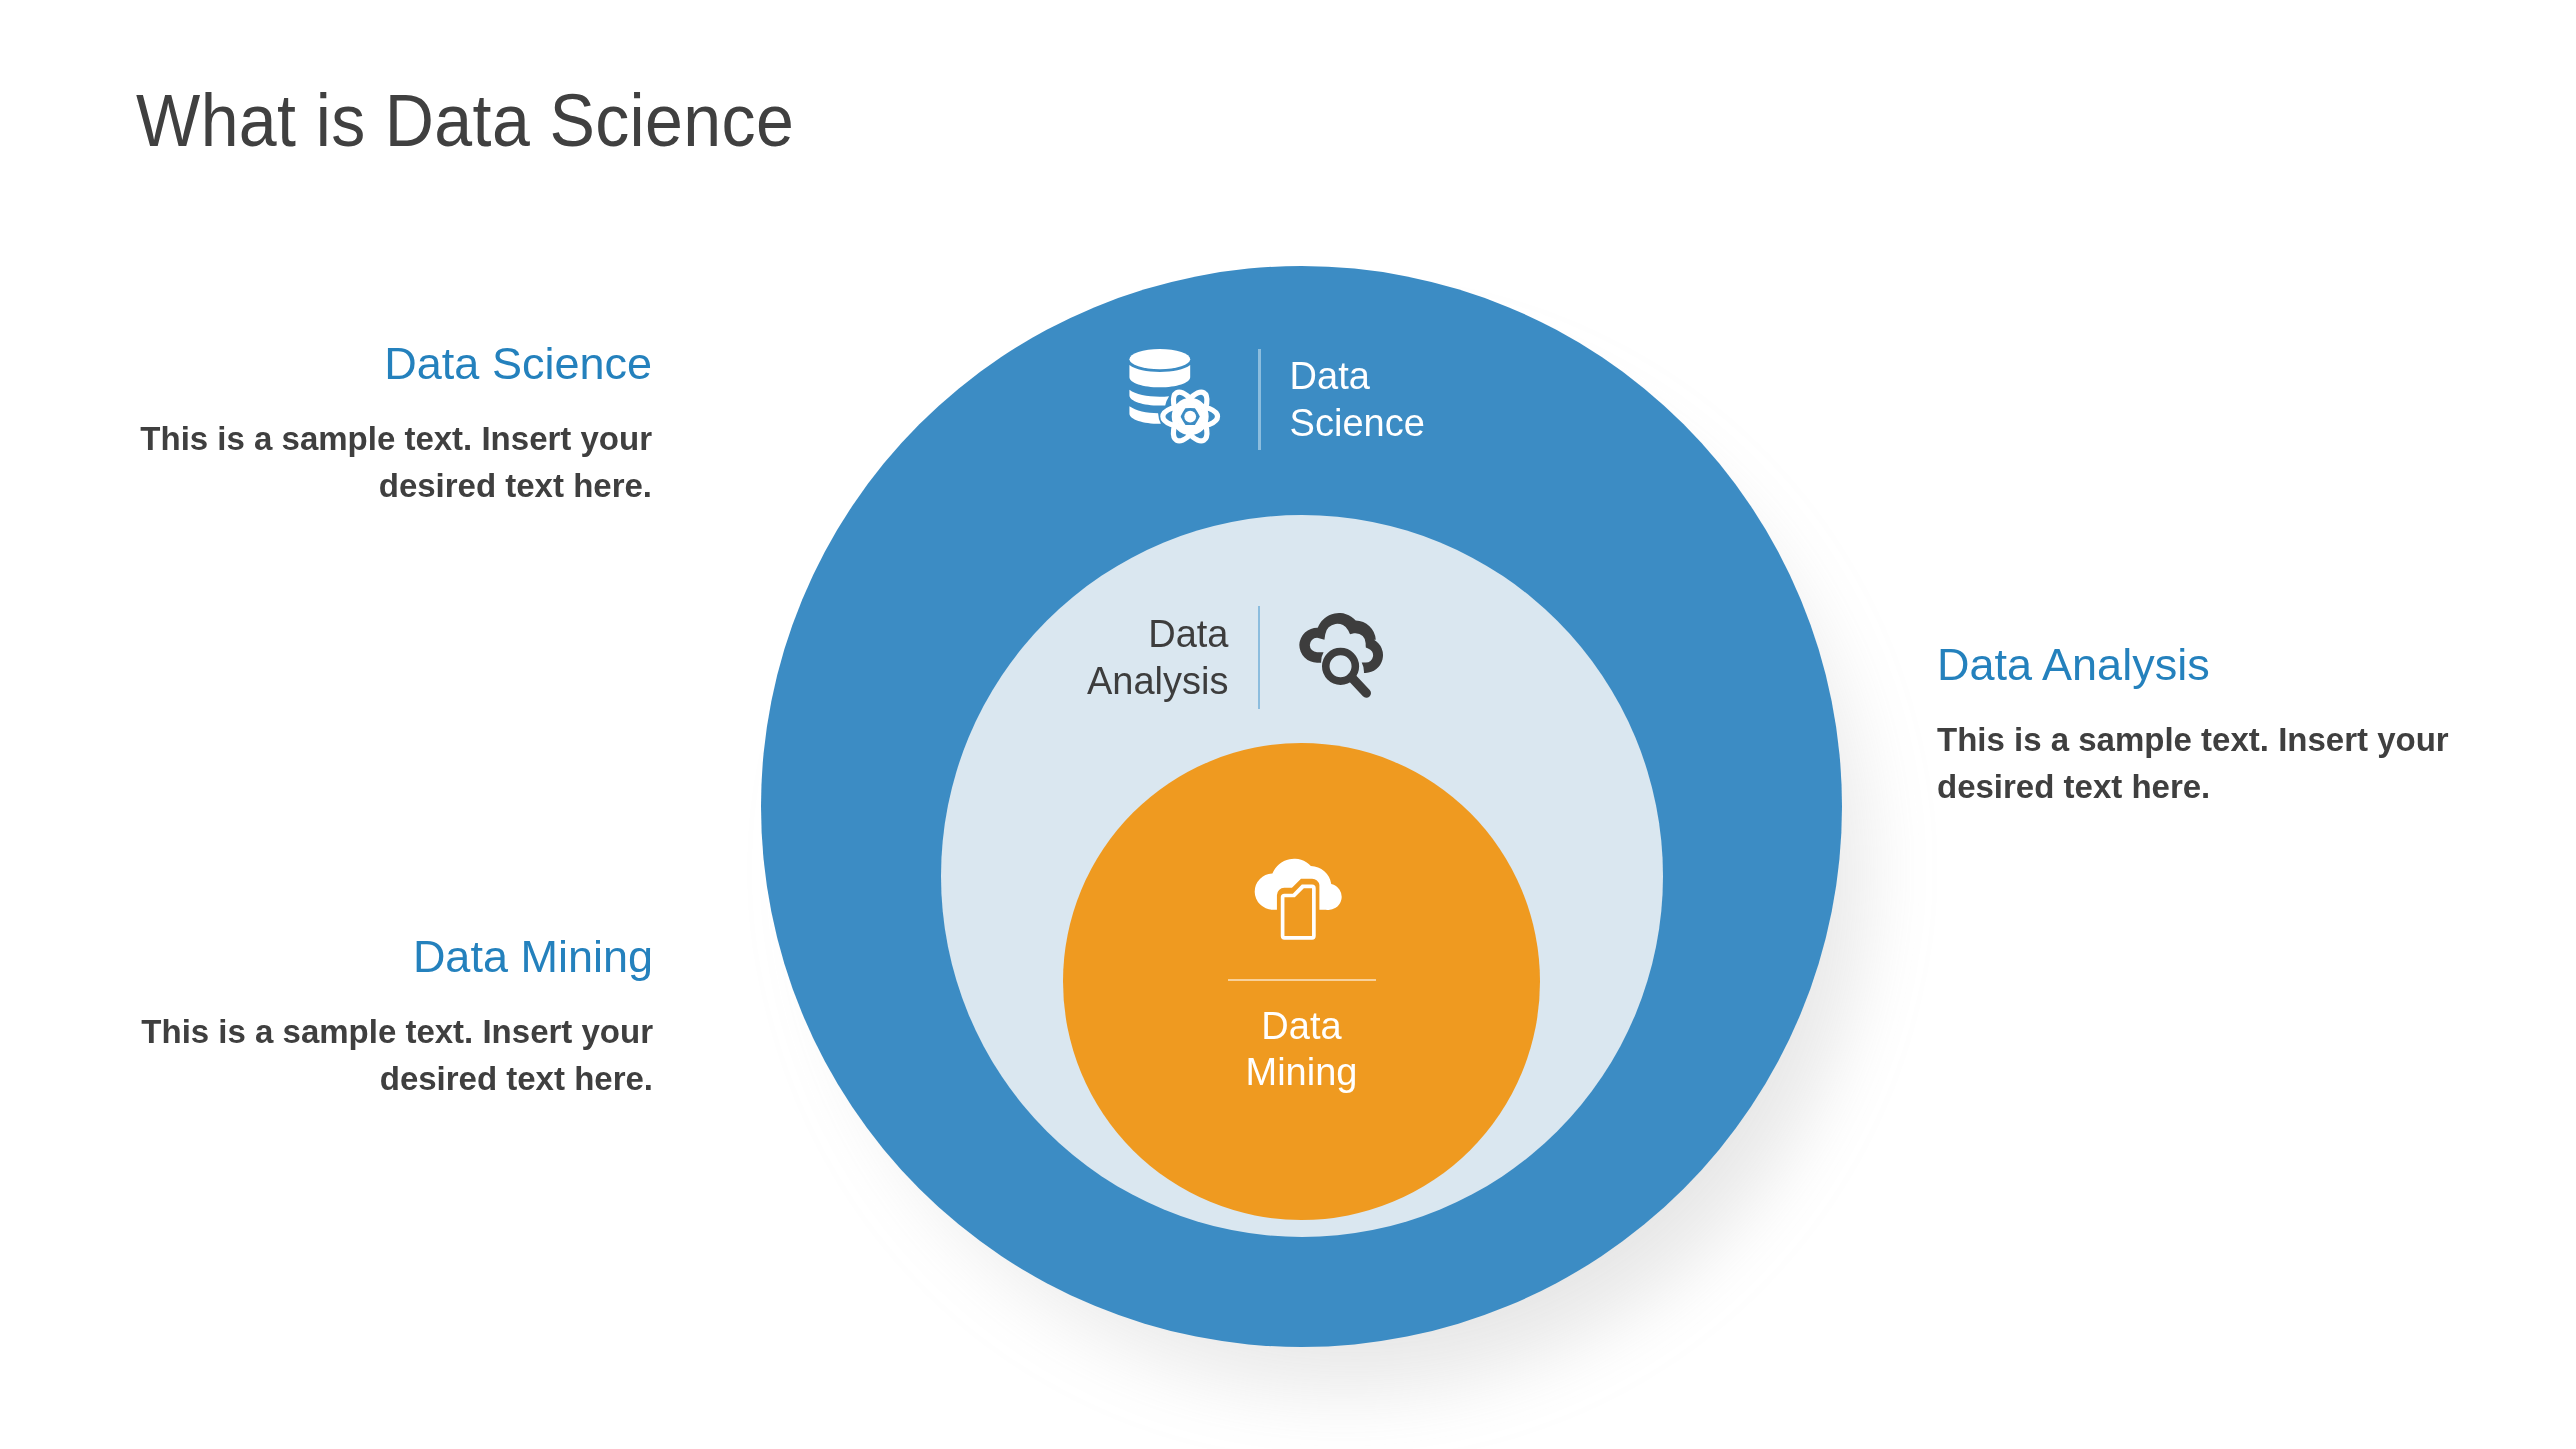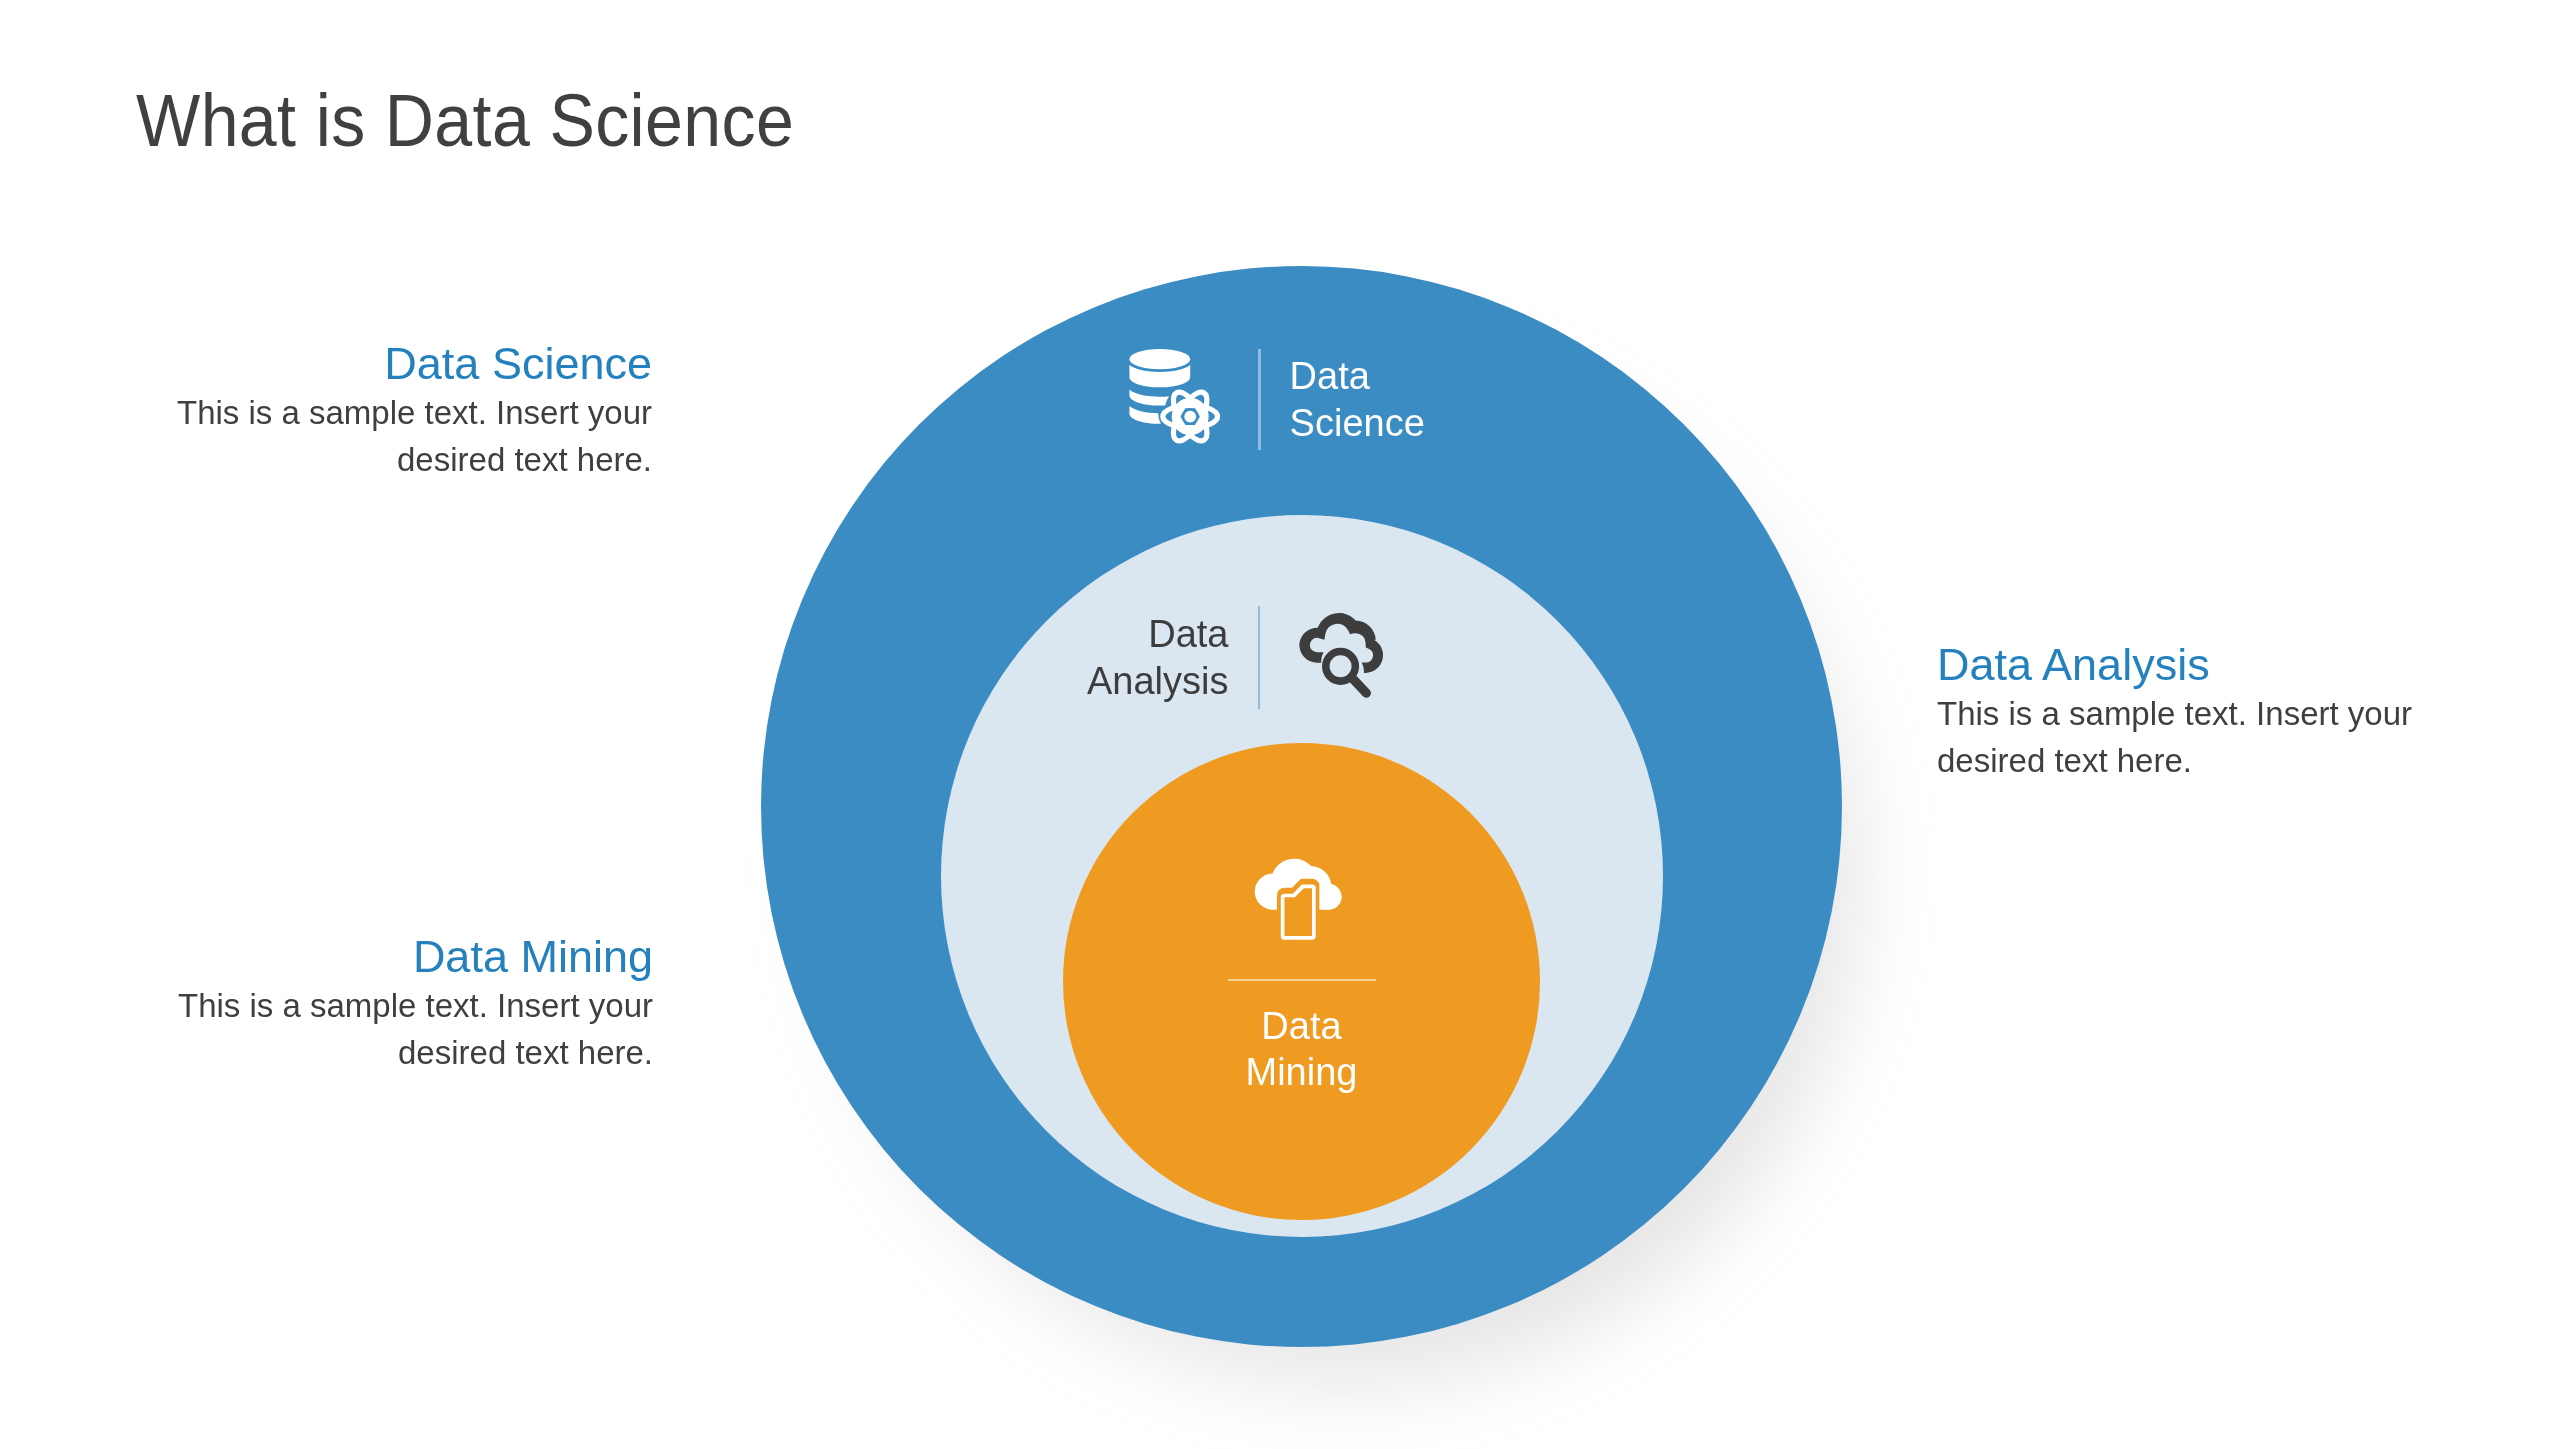--- a/index.html
+++ b/index.html
@@ -38,21 +38,22 @@
     font-size: 45px;
     color: #2481bd;
     line-height: 1.1;
     font-weight: 400;
     white-space: nowrap;
   }
   .side-block .side-body {
     font-size: 33px;
     color: #3f3f3f;
     line-height: 1.45;
-    font-weight: 400;
+    font-weight: 700;
+    margin-top: 26px;
   }
   .side-left  { text-align: right; }
   .side-right { text-align: left; }
 
   #block-data-science { left: 137px;  top: 339px; width: 515px; }
   #block-data-mining  { left: 129px;  top: 932px; width: 524px; }
   #block-data-analysis{ left: 1937px; top: 640px;  width: 515px; }
 
   
   #diagram {

